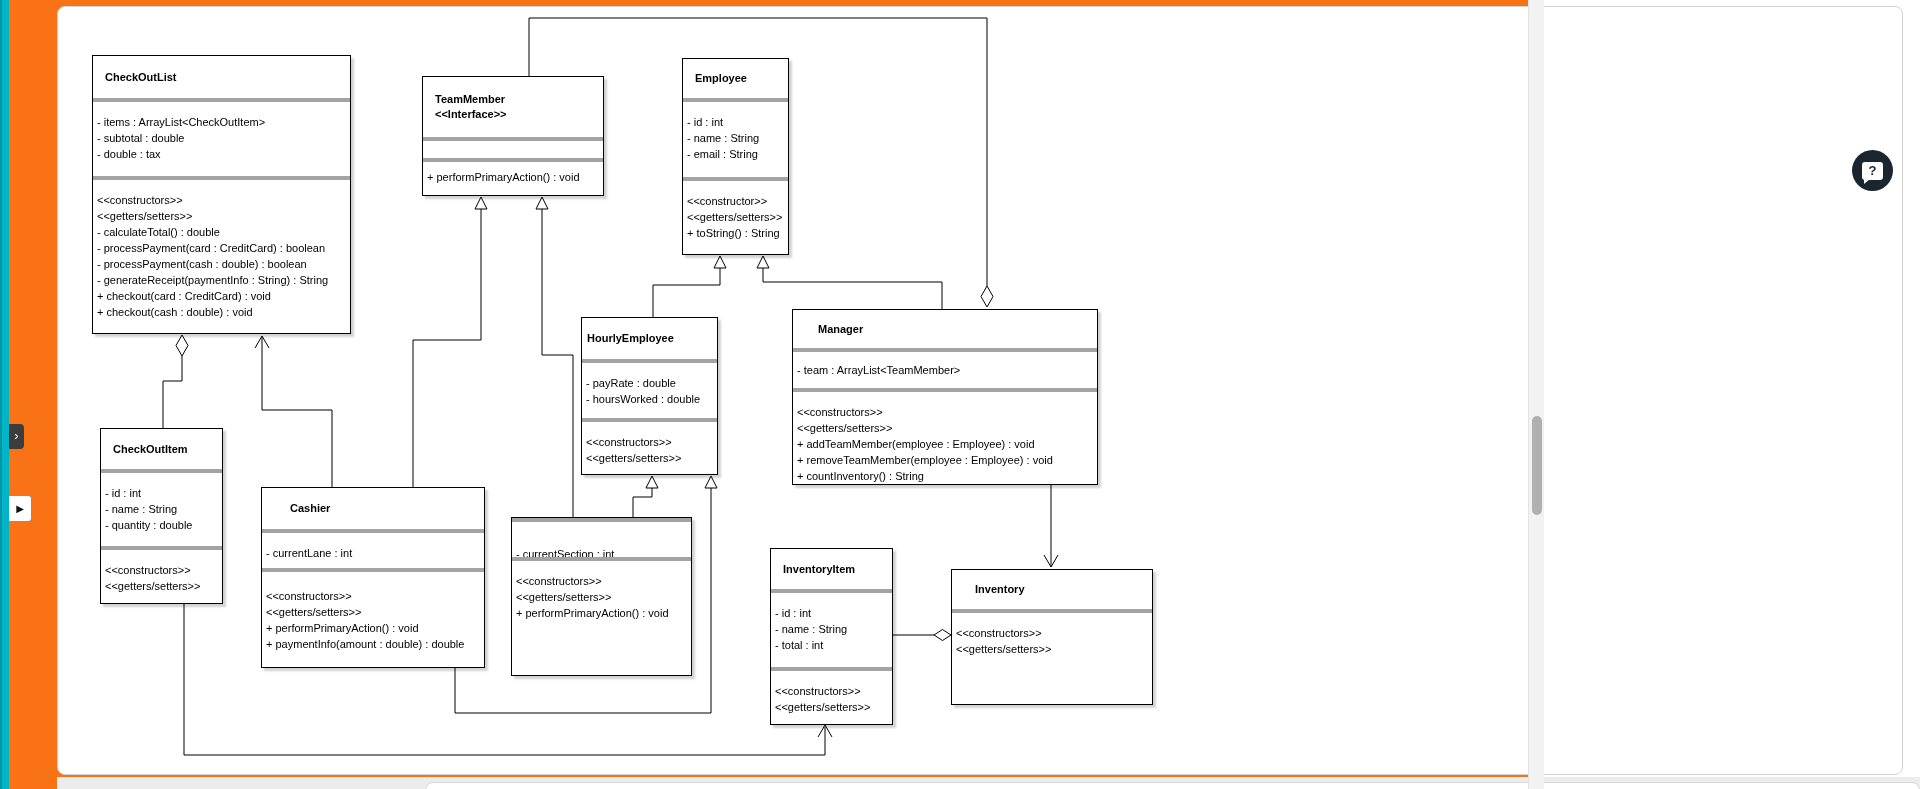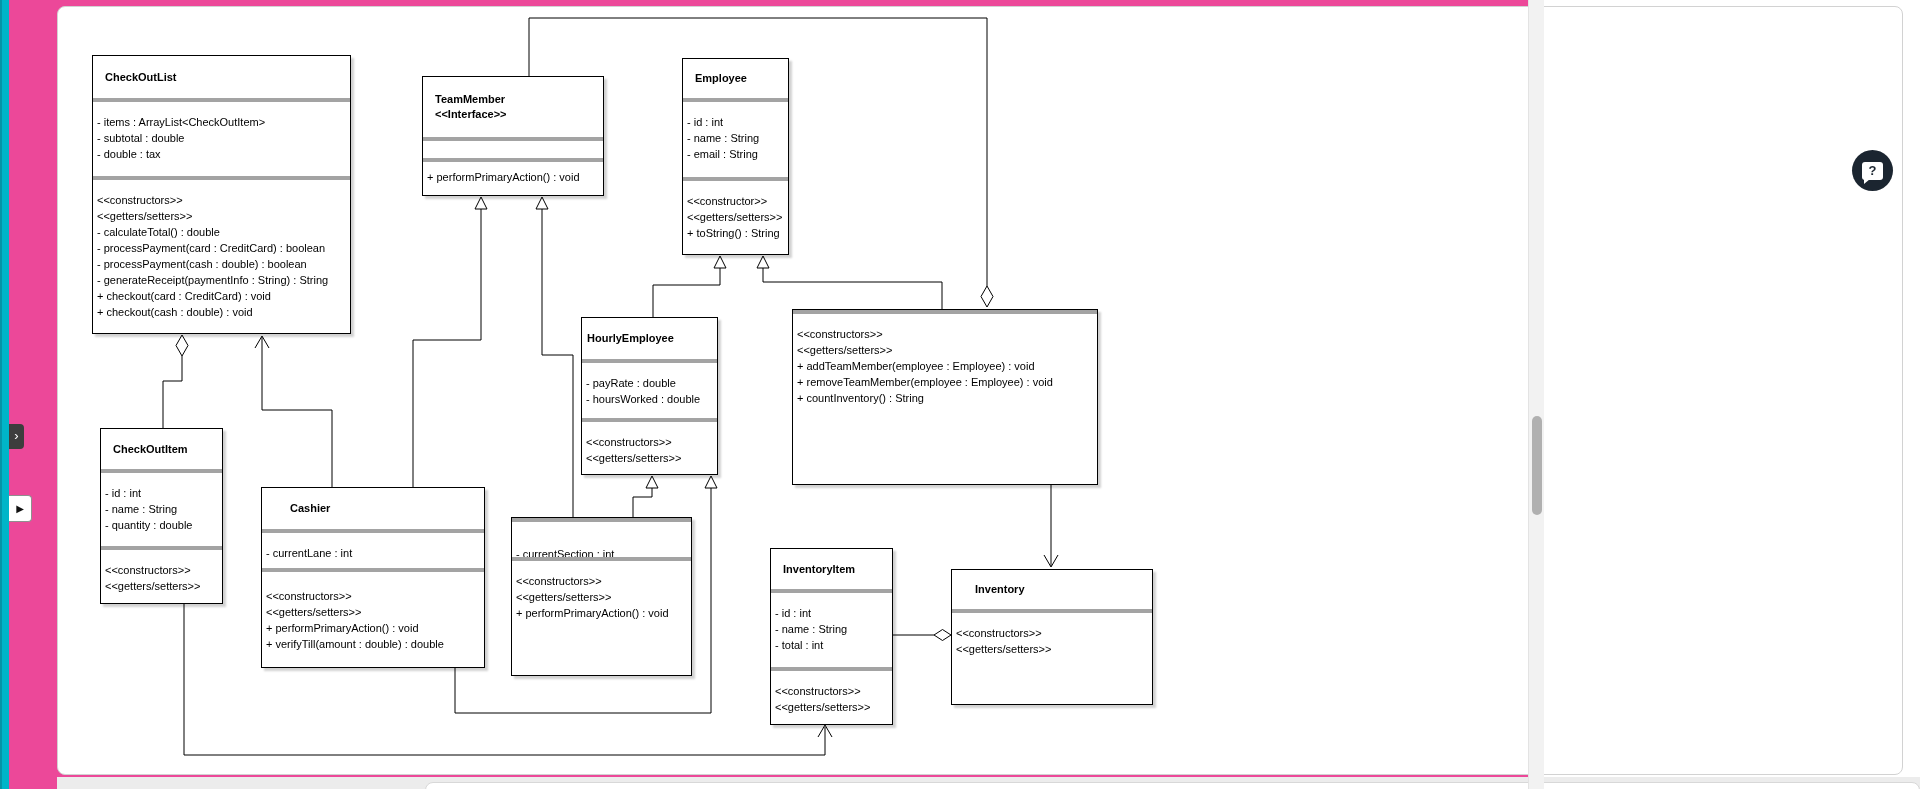--- a/index.html
+++ b/index.html
@@ -1,17 +1,17 @@
 <!DOCTYPE html>
 <html><head>
 <meta charset="utf-8">
 <style>
   html,body{margin:0;padding:0;background:#ffffff;}
   body{width:1920px;height:789px;overflow:hidden;font-family:"Liberation Sans",sans-serif;}
-  #stage{position:relative;width:1544px;height:789px;background:#ec4899;}
+  #stage{position:relative;width:1544px;height:789px;background:#f97316;}
 
   
   .teal-strip{position:absolute;left:0;top:0;width:9px;height:789px;background:#00b5c8;border-left:2px solid #0794a6;box-sizing:border-box;}
   .canvas{position:absolute;left:57px;top:6px;width:1846px;height:769px;background:#fff;border:1px solid #d2d2d2;border-radius:8px;box-sizing:border-box;}
   .footer-strip{position:absolute;left:57px;top:777px;width:1863px;height:12px;background:#ececec;overflow:hidden;}
   .footer-panel{position:absolute;left:368px;top:5px;width:1495px;height:20px;background:#ffffff;border:1px solid #d8d8d8;border-radius:8px 8px 0 0;box-sizing:border-box;}
   .side-tab{position:absolute;left:9px;top:424px;width:15px;height:25px;background:#3d3d3d;border-radius:0 4px 4px 0;color:#fff;font-size:13px;line-height:23px;text-align:center;cursor:pointer;}
   .run-tab{position:absolute;left:9px;top:495px;width:23px;height:27px;background:#fff;border:1px solid #8f8f8f;border-left:none;border-radius:0 4px 4px 0;box-sizing:border-box;color:#111;font-size:10px;line-height:25px;text-align:center;cursor:pointer;}
   .help-fab{position:absolute;left:1852px;top:150px;width:41px;height:41px;border-radius:50%;background:#1b2530;display:flex;align-items:center;justify-content:center;cursor:pointer;}
   .help-bubble{position:relative;width:21px;height:18px;background:#ffffff;border-radius:3px;display:flex;align-items:center;justify-content:center;font-weight:bold;font-size:13px;color:#1b2530;}
@@ -142,20 +142,24 @@
         <div class="member">- payRate : double</div>
         <div class="member">- hoursWorked : double</div>
       </div>
     <div class="uml-sec" style="height:58px">
         <div class="member">&lt;&lt;constructors&gt;&gt;</div>
         <div class="member">&lt;&lt;getters/setters&gt;&gt;</div>
       </div>
   </div>
 
   <div class="uml-box" style="left:792px;top:309px;width:306px;height:176px">
+    <div class="uml-title" style="height:38px;padding-left:25px">Manager</div>
+    <div class="uml-sec" style="height:40px;padding-top:10px">
+        <div class="member">- team : ArrayList&lt;TeamMember&gt;</div>
+      </div>
     <div class="uml-sec" style="height:98px">
         <div class="member">&lt;&lt;constructors&gt;&gt;</div>
         <div class="member">&lt;&lt;getters/setters&gt;&gt;</div>
         <div class="member">+ addTeamMember(employee : Employee) : void</div>
         <div class="member">+ removeTeamMember(employee : Employee) : void</div>
         <div class="member">+ countInventory() : String</div>
       </div>
   </div>
 
   <div class="uml-box" style="left:100px;top:428px;width:123px;height:176px">
@@ -173,21 +177,21 @@
 
   <div class="uml-box" style="left:261px;top:487px;width:224px;height:181px">
     <div class="uml-title" style="height:41px;padding-left:28px">Cashier</div>
     <div class="uml-sec" style="height:39px;">
         <div class="member">- currentLane : int</div>
       </div>
     <div class="uml-sec" style="height:101px;padding-top:16px">
         <div class="member">&lt;&lt;constructors&gt;&gt;</div>
         <div class="member">&lt;&lt;getters/setters&gt;&gt;</div>
         <div class="member">+ performPrimaryAction() : void</div>
-        <div class="member">+ verifyTill(amount : double) : double</div>
+        <div class="member">+ paymentInfo(amount : double) : double</div>
       </div>
   </div>
 
   <div class="uml-box" style="left:511px;top:517px;width:181px;height:159px">
     <div class="uml-sec" style="height:39px;padding-top:24px">
         <div class="member">- currentSection : int</div>
       </div>
     <div class="uml-sec" style="height:79px">
         <div class="member">&lt;&lt;constructors&gt;&gt;</div>
         <div class="member">&lt;&lt;getters/setters&gt;&gt;</div>

